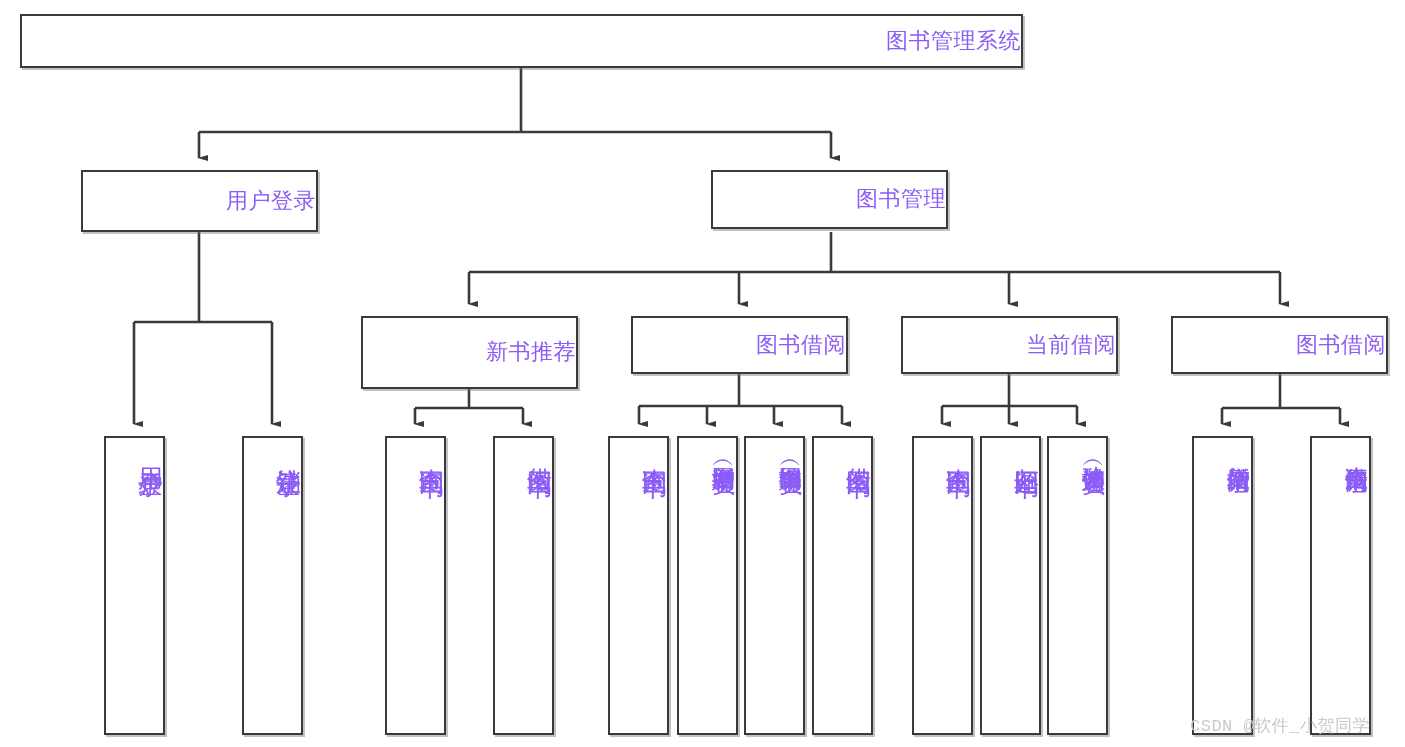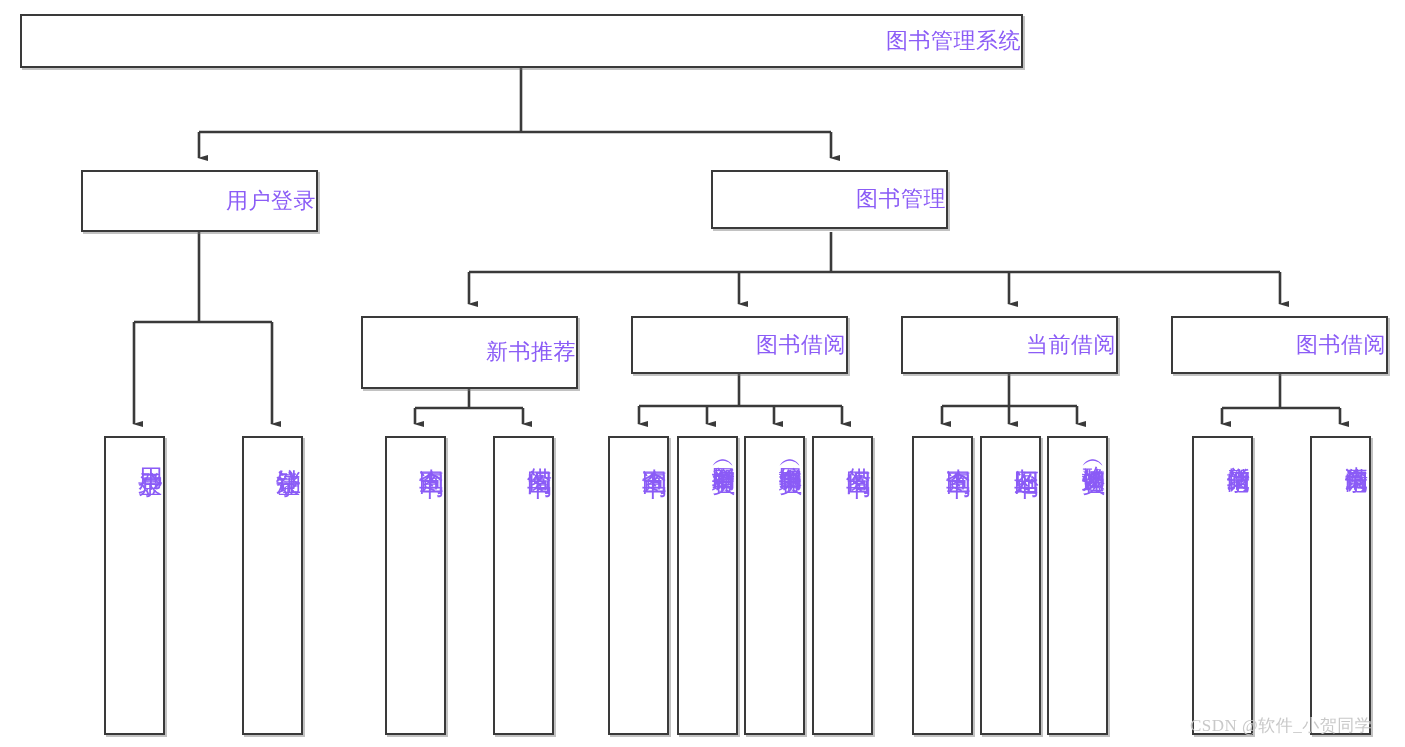--- a/index.html
+++ b/index.html
@@ -62,21 +62,21 @@
   .node.vertical.compact .label {
     font-size: 23px;
     letter-spacing: 1px;
   }
   .watermark {
     position: absolute;
     color: #c9c9c9;
     font-size: 17px;
     white-space: nowrap;
     letter-spacing: 0.5px;
-    font-family: Liberation Serif, serif;
+    font-family: Liberation Mono, monospace;
   }
 </style>
 </head>
 <body>
 
 <div id="canvas">
 
   <svg id="edges" viewBox="0 0 1405 747">
     <defs>
       <marker id="arrow" markerWidth="10" markerHeight="11" refX="3" refY="9.2" orient="auto" markerUnits="userSpaceOnUse">

